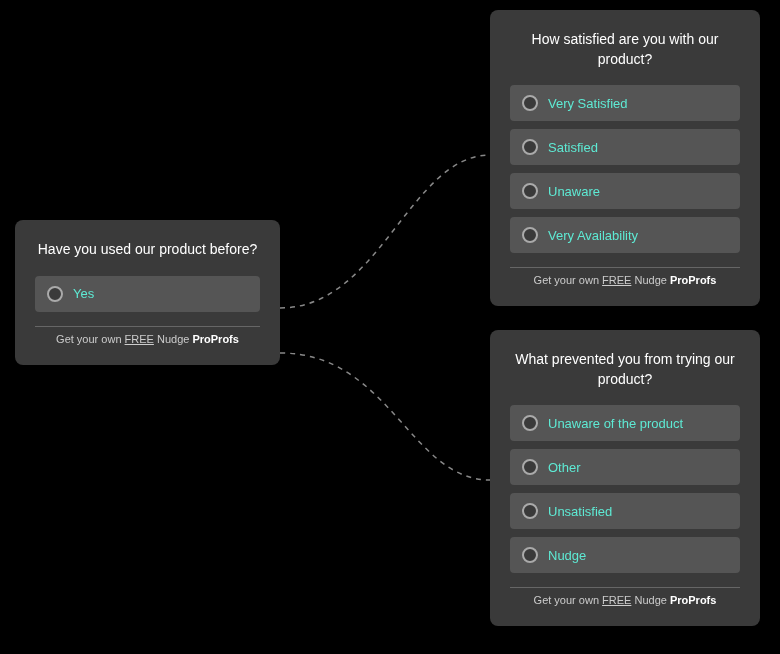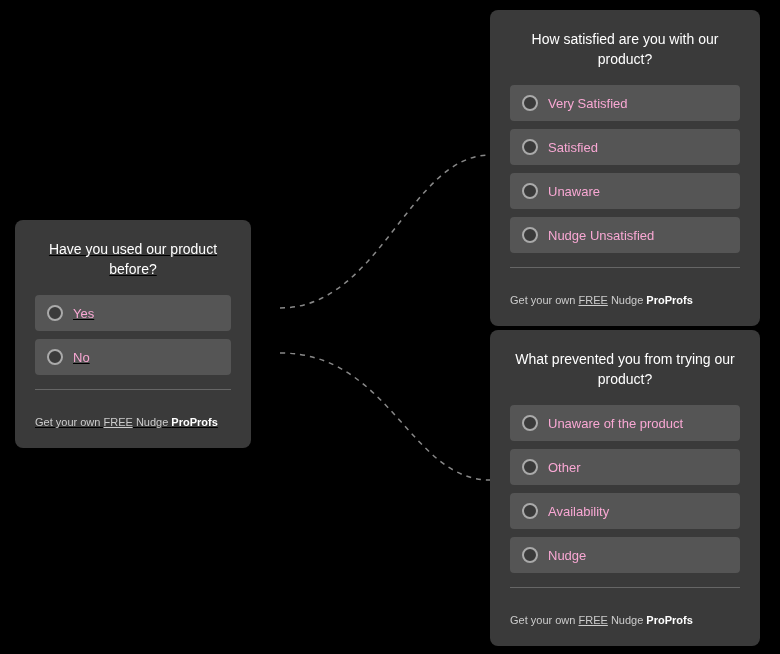--- a/index.html
+++ b/index.html
@@ -41,47 +41,47 @@
       width: 16px;
       height: 16px;
       border-radius: 50%;
       border: 2px solid #aaa;
       background: #3a3a3a;
       margin-right: 10px;
       flex-shrink: 0;
     }
 
     .option-label {
-      color: #f9a8d4;
+      color: #5eead4;
       font-size: 13px;
     }
 
     .card-footer {
       color: #ccc;
       font-size: 11px;
+      text-align: center;
       margin-top: 14px;
       border-top: 1px solid #666;
-      padding-top: 26px;
+      padding-top: 6px;
     }
 
     .card-footer .brand {
       font-weight: bold;
       color: #fff;
     }
 
     .card-footer .underline {
       text-decoration: underline;
     }
 
     
     .card-left {
       left: 15px;
       top: 220px;
-      width: 236px;
-      text-decoration: underline;
+      width: 265px;
     }
 
     .card-top-right {
       left: 490px;
       top: 10px;
       width: 270px;
     }
 
     .card-bottom-right {
       left: 490px;
@@ -110,24 +110,20 @@
 </svg>
 
 <div class="survey-card card-left">
   <div class="card-title">Have you used our product before?</div>
 
   <div class="option-row">
     <div class="radio-circle"></div>
     <span class="option-label">Yes</span>
   </div>
 
-  <div class="option-row">
-    <div class="radio-circle"></div>
-    <span class="option-label">No</span>
-  </div>
 
   <div class="card-footer">
     <span>Get your own </span><span class="underline">FREE</span><span> Nudge </span><span class="brand">ProProfs</span>
   </div>
 </div>
 
 <div class="survey-card card-top-right">
   <div class="card-title">How satisfied are you with our product?</div>
 
   <div class="option-row">
@@ -141,21 +137,21 @@
   </div>
 
   <div class="option-row">
     <div class="radio-circle"></div>
     <span class="option-label">Unaware</span>
   </div>
 
 
   <div class="option-row">
     <div class="radio-circle"></div>
-    <span class="option-label">Nudge Unsatisfied</span>
+    <span class="option-label">Very Availability</span>
   </div>
 
   <div class="card-footer">
     <span>Get your own </span><span class="underline">FREE</span><span> Nudge </span><span class="brand">ProProfs</span>
   </div>
 </div>
 
 <div class="survey-card card-bottom-right">
   <div class="card-title">What prevented you from trying our product?</div>
 
@@ -164,21 +160,21 @@
     <span class="option-label">Unaware of the product</span>
   </div>
 
   <div class="option-row">
     <div class="radio-circle"></div>
     <span class="option-label">Other</span>
   </div>
 
   <div class="option-row">
     <div class="radio-circle"></div>
-    <span class="option-label">Availability</span>
+    <span class="option-label">Unsatisfied</span>
   </div>
 
   <div class="option-row">
     <div class="radio-circle"></div>
     <span class="option-label">Nudge</span>
   </div>
 
   <div class="card-footer">
     <span>Get your own </span><span class="underline">FREE</span><span> Nudge </span><span class="brand">ProProfs</span>
   </div>

